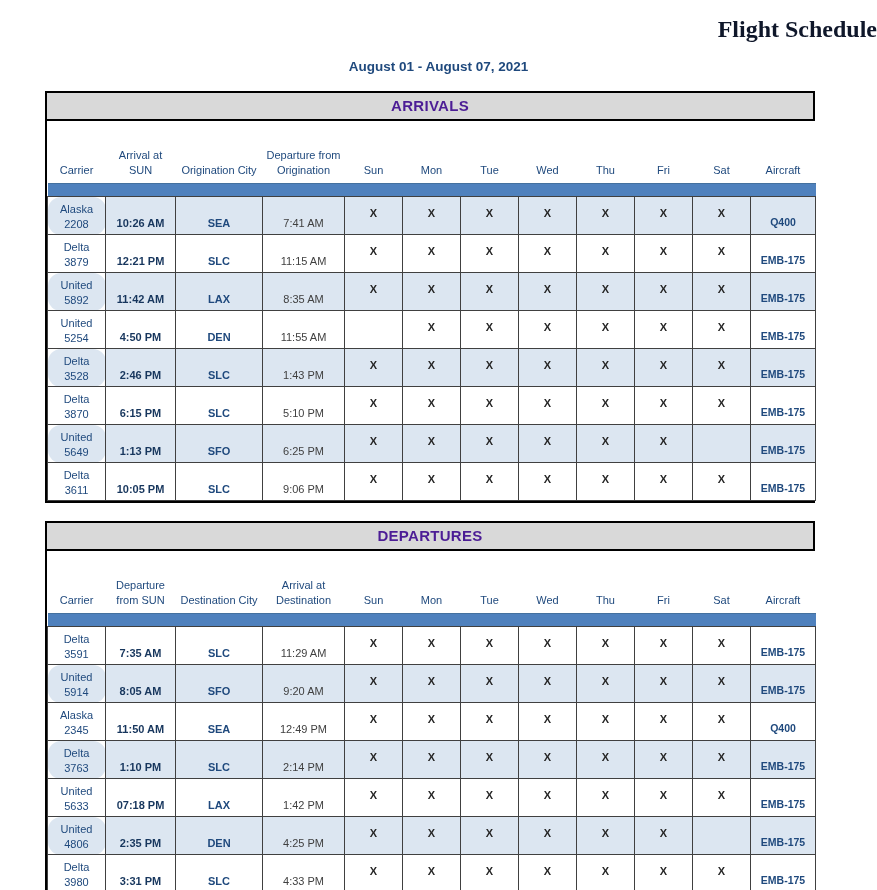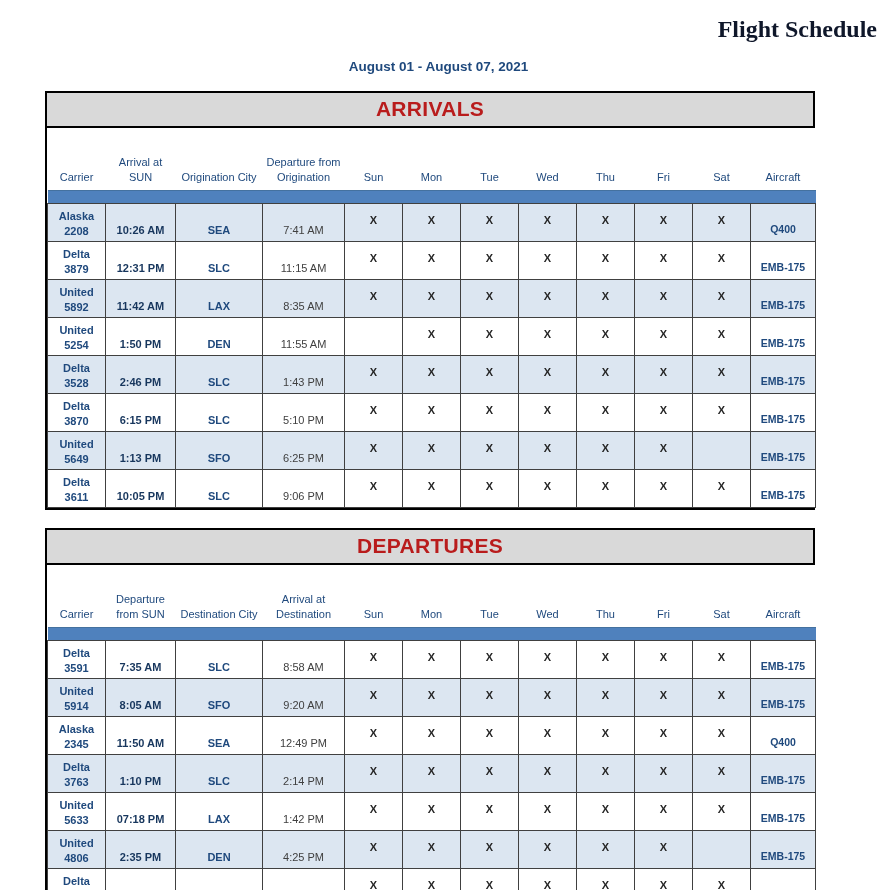--- a/index.html
+++ b/index.html
@@ -23,21 +23,21 @@
   }
   .content { width: 770px; margin-left: 45px; }
 
   .sched { border: 2px solid #000; background: #fff; }
   .sched + .sched { margin-top: 18px; }
 
   .section-bar {
     background: #D9D9D9;
     border-bottom: 2px solid #000;
     text-align: center;
-    font-size: 21px; font-weight: 700; color: #b91c1c;
+    font-size: 15px; font-weight: 700; color: #4c1d95;
     padding: 4px 0 5px 0;
     letter-spacing: 0.3px;
   }
 
   table.sched-table {
     border-collapse: collapse;
     table-layout: fixed;
     width: 100%;
   }
   .col-head th {
@@ -65,23 +65,23 @@
     font-size: 11px;
     padding: 2px 2px 4px 2px;
     height: 29px;
     background: #fff;
     line-height: 1.3;
   }
   .start-shaded tbody tr:nth-child(odd) td { background: #DCE6F1; }
   .start-white  tbody tr:nth-child(even) td { background: #DCE6F1; }
 
   td.c-carrier {
-    color: #1F497D; font-weight: 700;
+    color: #1F497D; font-weight: 400;
     white-space: pre-line;
-    padding-top: 1px; padding-bottom: 3px;
+    padding-top: 1px; padding-bottom: 3px; border-radius: 13px;
   }
   td.c-timesun  { color: #17365D; font-weight: 700; }
   td.c-city     { color: #1F497D; font-weight: 700; margin-top: 6px; }
   td.c-timeother{ color: #404040; font-weight: 400; }
   td.c-day      { color: #262626; font-weight: 700; vertical-align: middle; padding-bottom: 6px; }
   td.c-aircraft { color: #1F497D; font-weight: 700; font-size: 10.5px; }
 </style>
 </head>
 <body>
 
@@ -138,21 +138,21 @@
             <td class="c-day">X</td>
             <td class="c-day">X</td>
             <td class="c-day">X</td>
             <td class="c-day">X</td>
             <td class="c-day">X</td>
             <td class="c-aircraft">Q400</td>
           </tr>
           <tr>
             <td class="c-carrier">Delta
 3879</td>
-            <td class="c-timesun">12:31 PM</td>
+            <td class="c-timesun">12:21 PM</td>
             <td class="c-city">SLC</td>
             <td class="c-timeother">11:15 AM</td>
             <td class="c-day">X</td>
             <td class="c-day">X</td>
             <td class="c-day">X</td>
             <td class="c-day">X</td>
             <td class="c-day">X</td>
             <td class="c-day">X</td>
             <td class="c-day">X</td>
             <td class="c-aircraft">EMB-175</td>
@@ -168,21 +168,21 @@
             <td class="c-day">X</td>
             <td class="c-day">X</td>
             <td class="c-day">X</td>
             <td class="c-day">X</td>
             <td class="c-day">X</td>
             <td class="c-aircraft">EMB-175</td>
           </tr>
           <tr>
             <td class="c-carrier">United
 5254</td>
-            <td class="c-timesun">1:50 PM</td>
+            <td class="c-timesun">4:50 PM</td>
             <td class="c-city">DEN</td>
             <td class="c-timeother">11:55 AM</td>
             <td class="c-day"></td>
             <td class="c-day">X</td>
             <td class="c-day">X</td>
             <td class="c-day">X</td>
             <td class="c-day">X</td>
             <td class="c-day">X</td>
             <td class="c-day">X</td>
             <td class="c-aircraft">EMB-175</td>
@@ -286,21 +286,21 @@
         <tr class="blue-sep">
           <td colspan="12"></td>
         </tr>
       </thead>
       <tbody>
           <tr>
             <td class="c-carrier">Delta
 3591</td>
             <td class="c-timesun">7:35 AM</td>
             <td class="c-city">SLC</td>
-            <td class="c-timeother">8:58 AM</td>
+            <td class="c-timeother">11:29 AM</td>
             <td class="c-day">X</td>
             <td class="c-day">X</td>
             <td class="c-day">X</td>
             <td class="c-day">X</td>
             <td class="c-day">X</td>
             <td class="c-day">X</td>
             <td class="c-day">X</td>
             <td class="c-aircraft">EMB-175</td>
           </tr>
           <tr>

